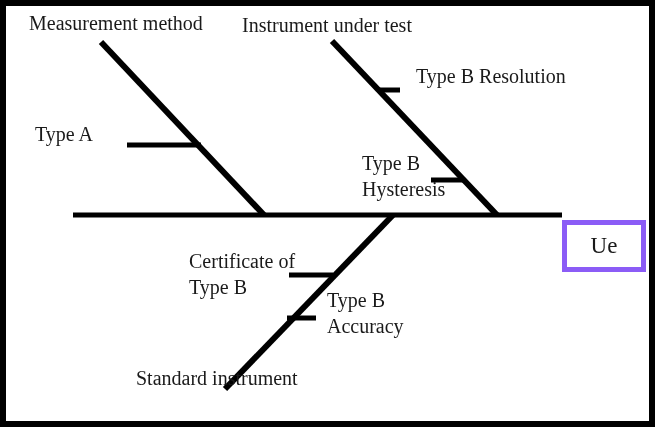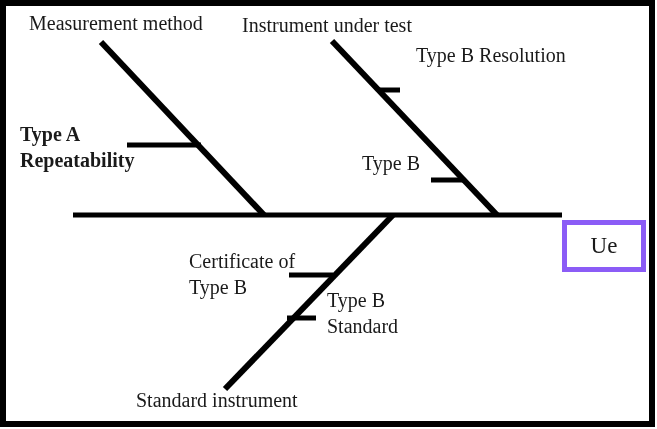--- a/index.html
+++ b/index.html
@@ -29,26 +29,26 @@
     font-size: 20px;
     line-height: 26px;
     white-space: nowrap;
     color: #1a1a1a;
   }
   .label .line {
     display: block;
   }
   .lbl-measurement-method { left: 29px;  top: 10px;  }
   .lbl-instrument-under-test { left: 242px; top: 12px; text-align: center; }
-  .lbl-type-b-resolution { left: 416px; top: 42px; text-align: center;  }
-  .lbl-type-a-repeatability { left: 20px;  top: 121px; font-weight: bold; }
+  .lbl-type-b-resolution { left: 416px; top: 63px; text-align: center;  }
+  .lbl-type-a-repeatability { left: 35px;  top: 121px; }
   .lbl-type-b-hysteresis { left: 362px; top: 150px; }
   .lbl-certificate { left: 189px; top: 232px; margin-top: 16px; }
   .lbl-type-b-accuracy { left: 327px; top: 287px; }
-  .lbl-standard-instrument { left: 136px; top: 387px; }
+  .lbl-standard-instrument { left: 136px; top: 365px; }
   .effect-box {
     position: absolute;
     left: 562px;
     top: 192px;
     width: 84px;
     height: 52px;
     border: 5px solid #8b5cf6;
     box-sizing: border-box;
     background: #ffffff;
     display: flex;
@@ -87,36 +87,36 @@
   </svg>
 
   <div class="label lbl-measurement-method">Measurement method</div>
 
   <div class="label lbl-instrument-under-test">Instrument under test</div>
 
   <div class="label lbl-standard-instrument">Standard instrument</div>
 
   <div class="label lbl-type-a-repeatability">
     <span class="line">Type A</span>
-    <span class="line">Repeatability</span>
   </div>
 
   <div class="label lbl-type-b-resolution">Type B Resolution</div>
 
   <div class="label lbl-type-b-hysteresis">
     <span class="line">Type B</span>
+    <span class="line">Hysteresis</span>
   </div>
 
   <div class="label lbl-certificate">
     <span class="line">Certificate of</span>
     <span class="line">Type B</span>
   </div>
 
   <div class="label lbl-type-b-accuracy">
     <span class="line">Type B</span>
-    <span class="line">Standard</span>
+    <span class="line">Accuracy</span>
   </div>
 
   <div class="effect-box">
     <span>Ue</span>
   </div>
 
 </div>
 
 </body></html>

